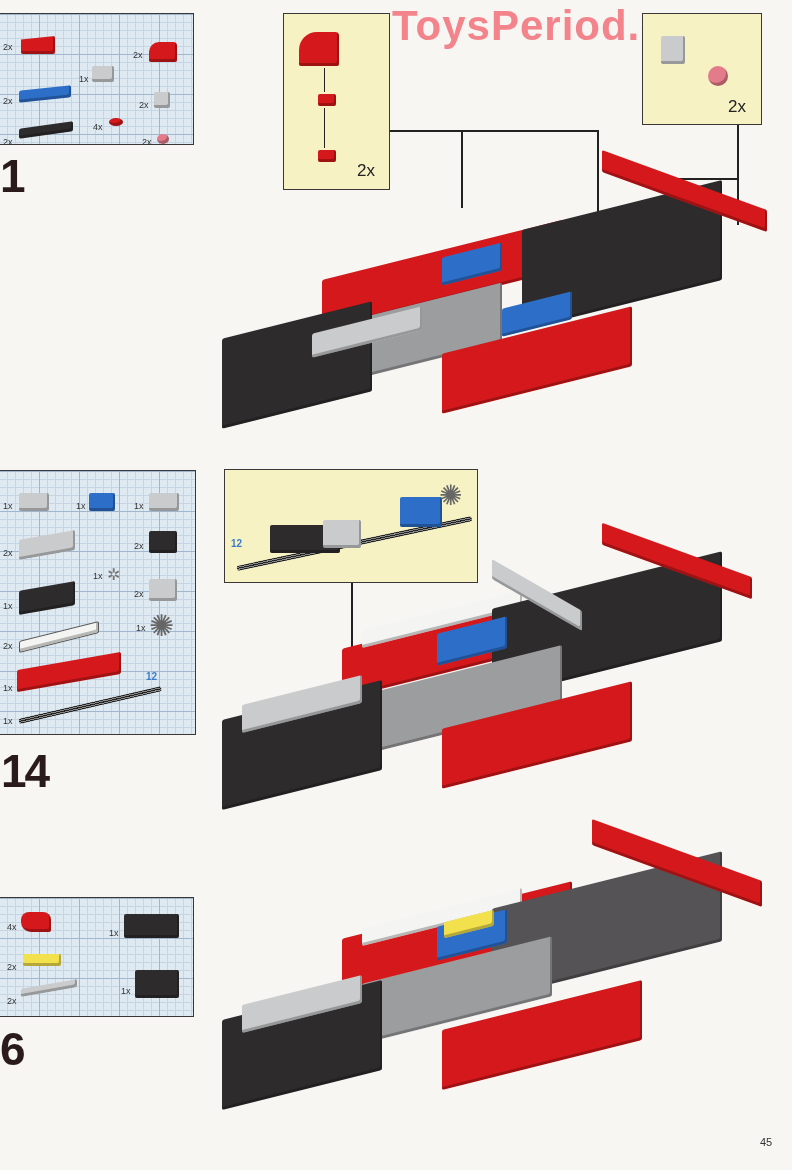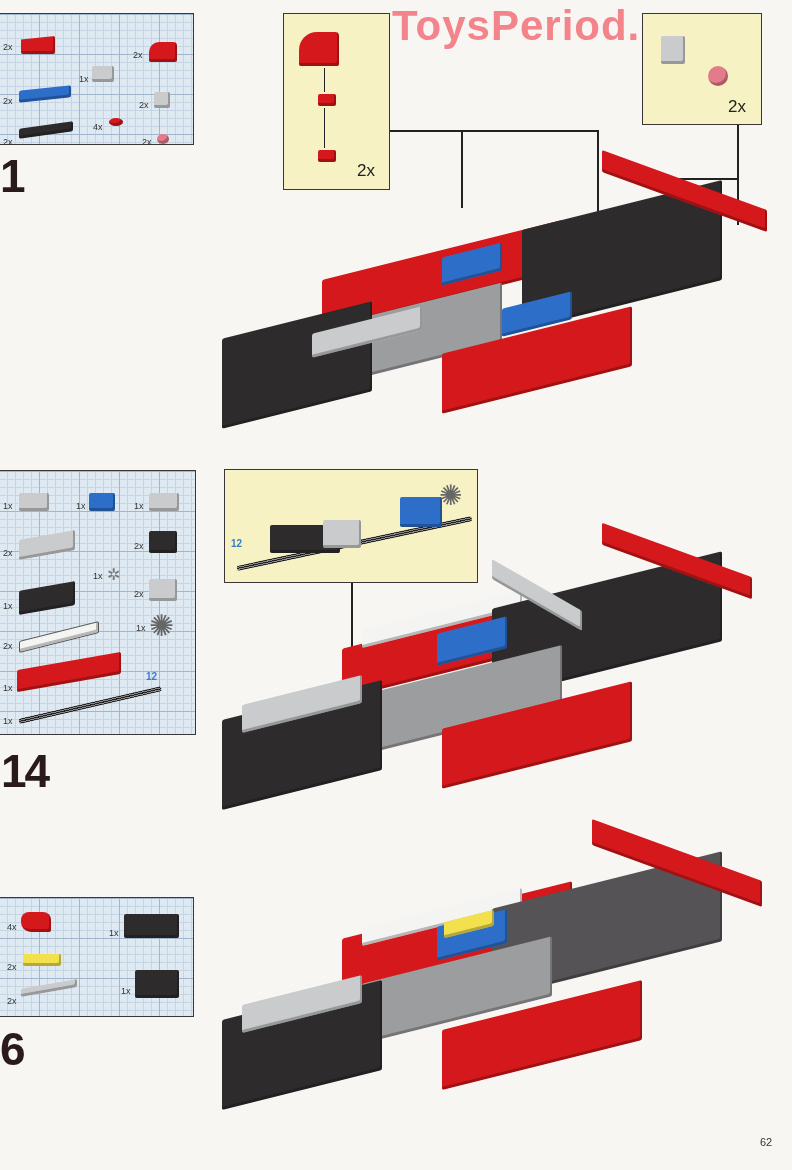--- a/index.html
+++ b/index.html
@@ -166,13 +166,13 @@
   <div class="brick" style="left:370px;top:10px;width:170px;height:26px;background:#d4181b;transform:skewY(20deg);"></div>
   <div class="brick" style="left:215px;top:78px;width:70px;height:34px;background:#2d6ec9;transform:skewY(-14deg);"></div>
   <div class="brick" style="left:222px;top:76px;width:50px;height:16px;background:#f2e14d;transform:skewY(-14deg);"></div>
   <div class="brick" style="left:270px;top:110px;width:50px;height:16px;background:#f2e14d;transform:skewY(-14deg);"></div>
   <div class="brick" style="left:140px;top:120px;width:190px;height:60px;background:#9c9d9f;transform:skewY(-14deg);"></div>
   <div class="brick" style="left:220px;top:165px;width:200px;height:60px;background:#d4181b;transform:skewY(-14deg);"></div>
   <div class="brick" style="left:0px;top:160px;width:160px;height:90px;background:#2e2b2d;transform:skewY(-14deg);"></div>
   <div class="brick" style="left:20px;top:150px;width:120px;height:28px;background:#c9cbcc;transform:skewY(-14deg);"></div>
 </div>
 
-<div class="abs" style="left:760px;top:1136px;font-size:11px;color:#333;">62</div>
+<div class="abs" style="left:760px;top:1136px;font-size:11px;color:#333;">45</div>
 
 </body></html>

